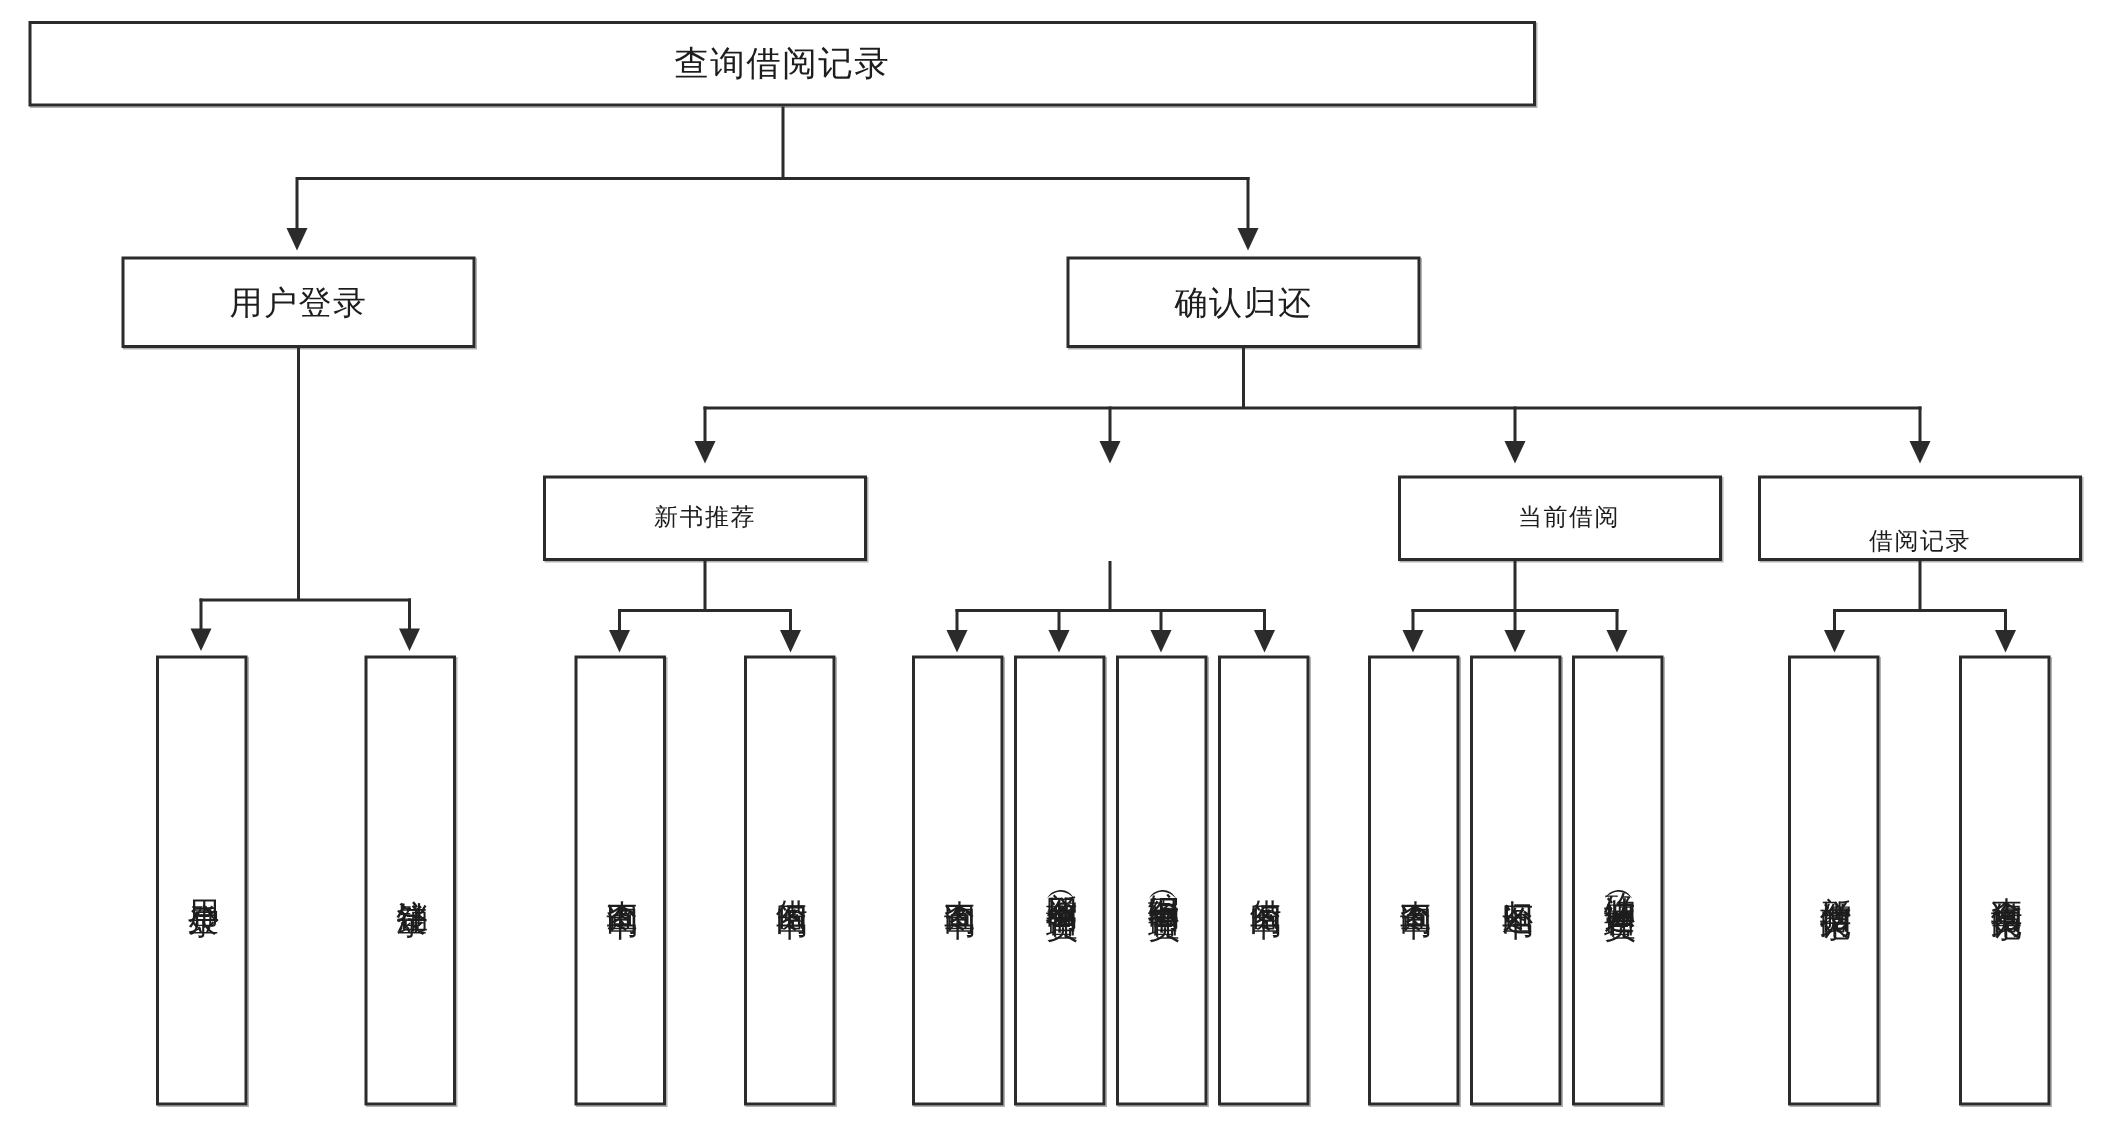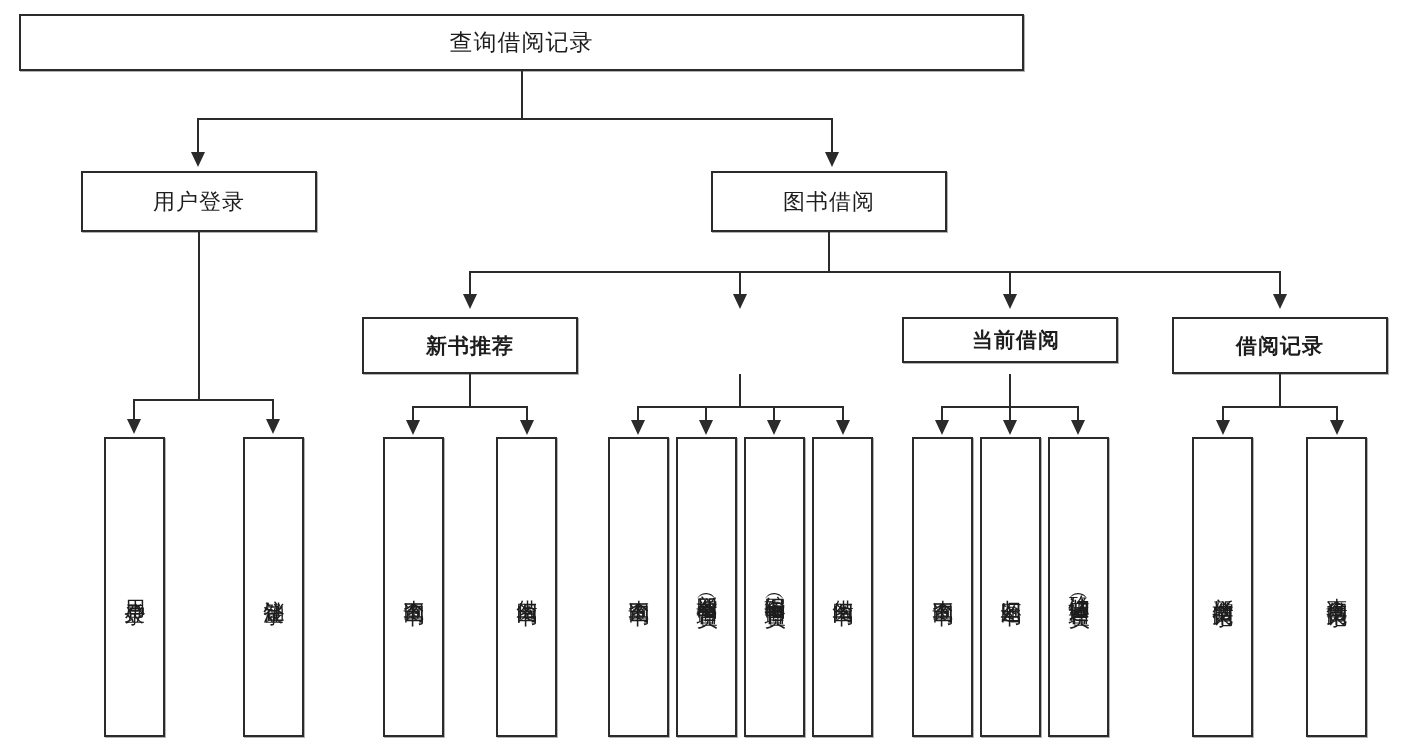--- a/index.html
+++ b/index.html
@@ -31,22 +31,21 @@
     color: #1d1d1d;
     letter-spacing: 1px;
   }
   .node.root {
     font-size: 23px;
   }
   .node.lvl1 {
     font-size: 22px;
   }
   .node.lvl2 {
-    font-size: 21px;
-    font-weight: bold;
+    font-size: 16px;
   }
   
   .node.leaf {
     font-size: 21px;
     writing-mode: vertical-rl;
     text-orientation: upright;
     line-height: 1.18;
     letter-spacing: 2px;
     padding: 4px 0;
     text-align: center;
@@ -100,21 +99,21 @@
   <div class="arrow" style="left:191px; top:152px;"></div>
 
   <div class="edge v" style="left:831px; top:118px; width:2px; height:36px;"></div>
   <div class="arrow" style="left:825px; top:152px;"></div>
 
   <div class="node lvl1" style="left:81px; top:171px; width:236px; height:61px;">
     <span>用户登录</span>
   </div>
 
   <div class="node lvl1" style="left:711px; top:171px; width:236px; height:61px;">
-    <span>图书借阅</span>
+    <span>确认归还</span>
   </div>
 
   <div class="edge v" style="left:198px; top:232px; width:2px; height:168px;"></div>
   <div class="edge h" style="left:133px; top:399px; width:141px; height:2px;"></div>
   <div class="edge v" style="left:133px; top:399px; width:2px; height:22px;"></div>
   <div class="arrow" style="left:127px; top:419px;"></div>
   <div class="edge v" style="left:272px; top:399px; width:2px; height:22px;"></div>
   <div class="arrow" style="left:266px; top:419px;"></div>
 
   <div class="edge v" style="left:828px; top:232px; width:2px; height:40px;"></div>
@@ -128,24 +127,24 @@
 
   <div class="edge v" style="left:1009px; top:271px; width:2px; height:25px;"></div>
   <div class="arrow" style="left:1003px; top:294px;"></div>
 
   <div class="edge v" style="left:1279px; top:271px; width:2px; height:25px;"></div>
   <div class="arrow" style="left:1273px; top:294px;"></div>
 
   <div class="node lvl2" style="left:362px; top:317px; width:216px; height:57px;">
     <span>新书推荐</span>
   </div>
-  <div class="node lvl2" style="left:902px; top:317px; width:216px; height:46px;padding-left:12px;">
+  <div class="node lvl2" style="left:932px; top:317px; width:216px; height:57px;padding-left:12px;">
     <span>当前借阅</span>
   </div>
-  <div class="node lvl2" style="left:1172px; top:317px; width:216px; height:57px;">
+  <div class="node lvl2" style="left:1172px; top:317px; width:216px; height:57px;align-items:flex-end;">
     <span>借阅记录</span>
   </div>
 
   <div class="edge v" style="left:469px; top:374px; width:2px; height:33px;"></div>
   <div class="edge h" style="left:412px; top:406px; width:116px; height:2px;"></div>
   <div class="edge v" style="left:412px; top:406px; width:2px; height:16px;"></div>
   <div class="arrow" style="left:406px; top:420px;"></div>
   <div class="edge v" style="left:526px; top:406px; width:2px; height:16px;"></div>
   <div class="arrow" style="left:520px; top:420px;"></div>
 

